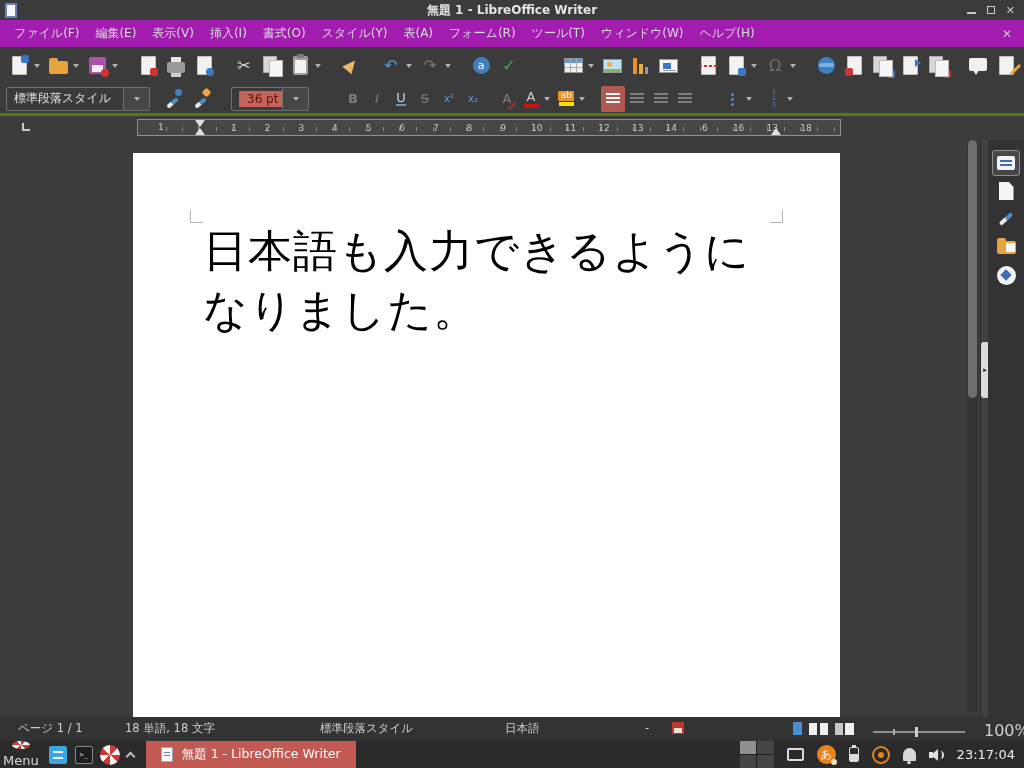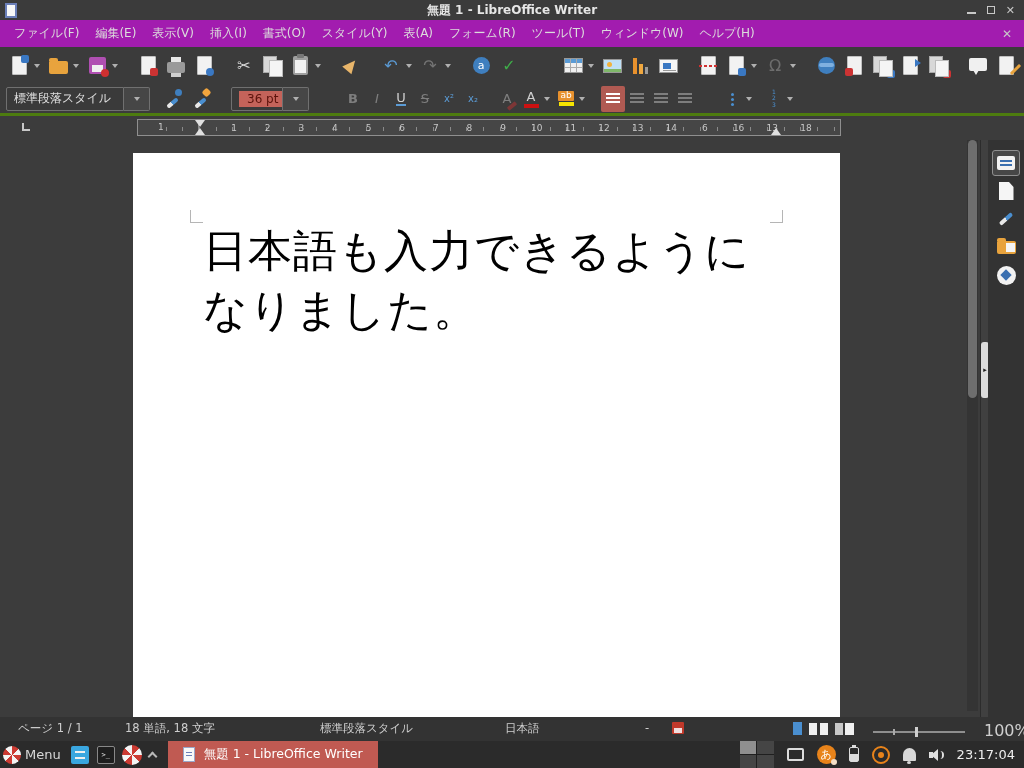--- a/index.html
+++ b/index.html
@@ -136,21 +136,21 @@
 .vp1 { width:9px; height:13px; background:#4a8fd0; }
 .vp2 { width:19px; height:12px; background:linear-gradient(to right,#f0f0f0 0 8px,transparent 8px 11px,#f0f0f0 11px); }
 .vp3 { width:19px; height:12px; background:linear-gradient(to right,#c8c8c8 0 8px,transparent 8px 10px,#f0f0f0 10px); }
 .zslider { position:absolute; left:873px; top:14px; width:92px; height:2px; background:#8f8f8f; }
 .zslider::before { content:""; position:absolute; left:20px; top:-2px; width:2px; height:6px; background:#aaa; }
 .zslider::after { content:""; position:absolute; left:42px; top:-4px; width:3px; height:10px; background:#cfcfcf; }
 .st-zoom { left:984px; font-size:16px; }
 
 
 .taskbar { position:absolute; top:741px; left:0; width:1024px; height:27px; background:#2b2b2b; display:flex; align-items:center; }
-.menu-btn { display:flex; align-items:center; gap:4px; padding:0 6px 0 3px; height:100%; color:#d8d8d8; font-size:13px; }
+.menu-btn { display:flex; align-items:center; gap:4px; padding:0 6px 0 3px; height:100%; color:#d8d8d8; font-size:13px;flex-direction:column; }
 .pinwheel { width:18px; height:18px; border-radius:50%; background:conic-gradient(#cc3b33 0 45deg,#f5f5f5 45deg 90deg,#cc3b33 90deg 135deg,#f5f5f5 135deg 180deg,#cc3b33 180deg 225deg,#f5f5f5 225deg 270deg,#cc3b33 270deg 315deg,#f5f5f5 315deg); }
 .launcher { width:22px; height:22px; display:flex; align-items:center; justify-content:center; margin:0 2px; }
 .fmic { width:18px; height:18px; background:#3aa7e0; border-radius:2px; background-image:linear-gradient(#f0f0f0,#f0f0f0),linear-gradient(#f0f0f0,#f0f0f0); background-size:10px 2px; background-position:4px 5px,4px 11px; background-repeat:no-repeat; }
 .termic { width:18px; height:18px; background:#1e1e1e; border:1px solid #888; border-radius:2px; color:#e8e8e8; font-size:7px; display:flex; align-items:center; justify-content:center; font-family:"DejaVu Sans Mono",monospace; }
 .caret-up { width:7px; height:7px; border-top:2px solid #b8b8b8; border-right:2px solid #b8b8b8; transform:rotate(-45deg); margin:4px 6px 0 4px; }
 .taskbtn { display:flex; align-items:center; gap:9px; margin-left:6px; padding:0 15px; height:27px; background:#c05a52; color:#fff; font-size:12.5px; white-space:nowrap; }
 .wdoc { width:12px; height:15px; background:#f8f8f8; border:1px solid #9aa6c8; background-image:linear-gradient(#6b7fb8,#6b7fb8),linear-gradient(#6b7fb8,#6b7fb8); background-size:6px 1px; background-position:2px 4px,2px 7px; background-repeat:no-repeat; }
 .tray { margin-left:auto; display:flex; align-items:center; gap:13px; padding-right:9px; height:100%; }
 .wsgrid { width:34px; height:27px; display:grid; grid-template-columns:1fr 1fr; grid-template-rows:1fr 1fr; gap:1px; background:#1f1f1f; }
 .wscell { background:#454545; } .wscell.active { background:#8f8f8f; }

